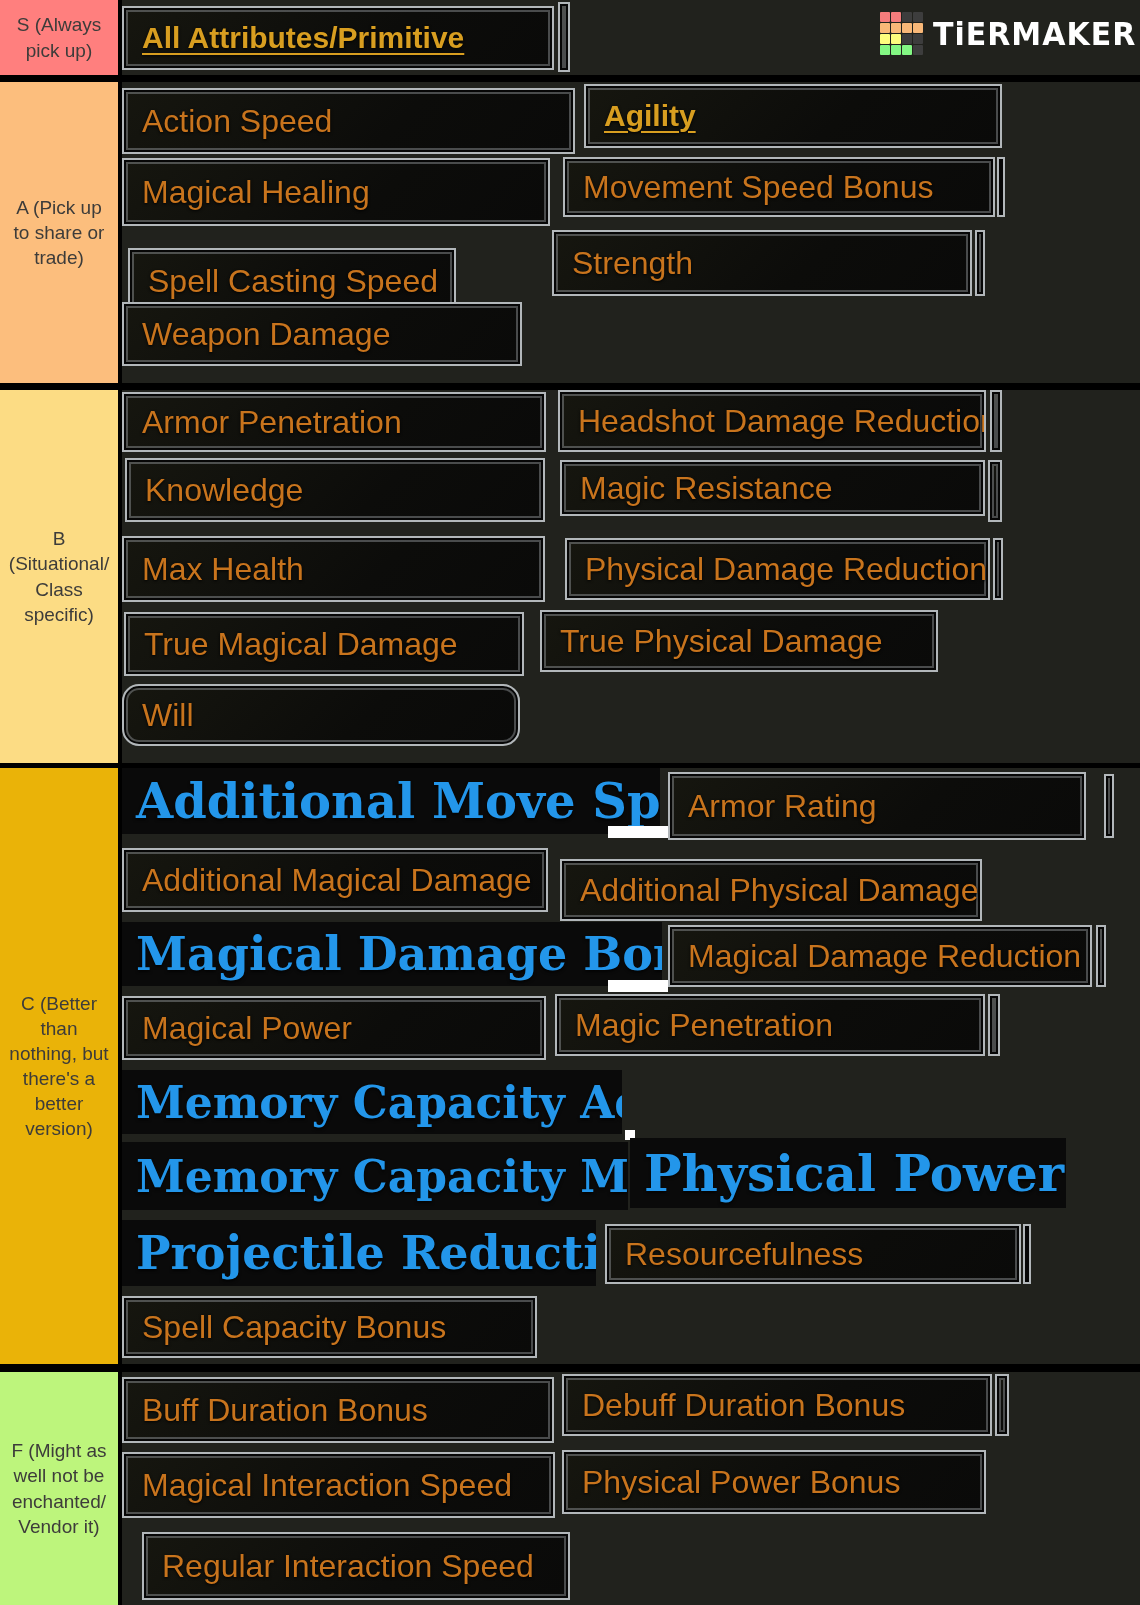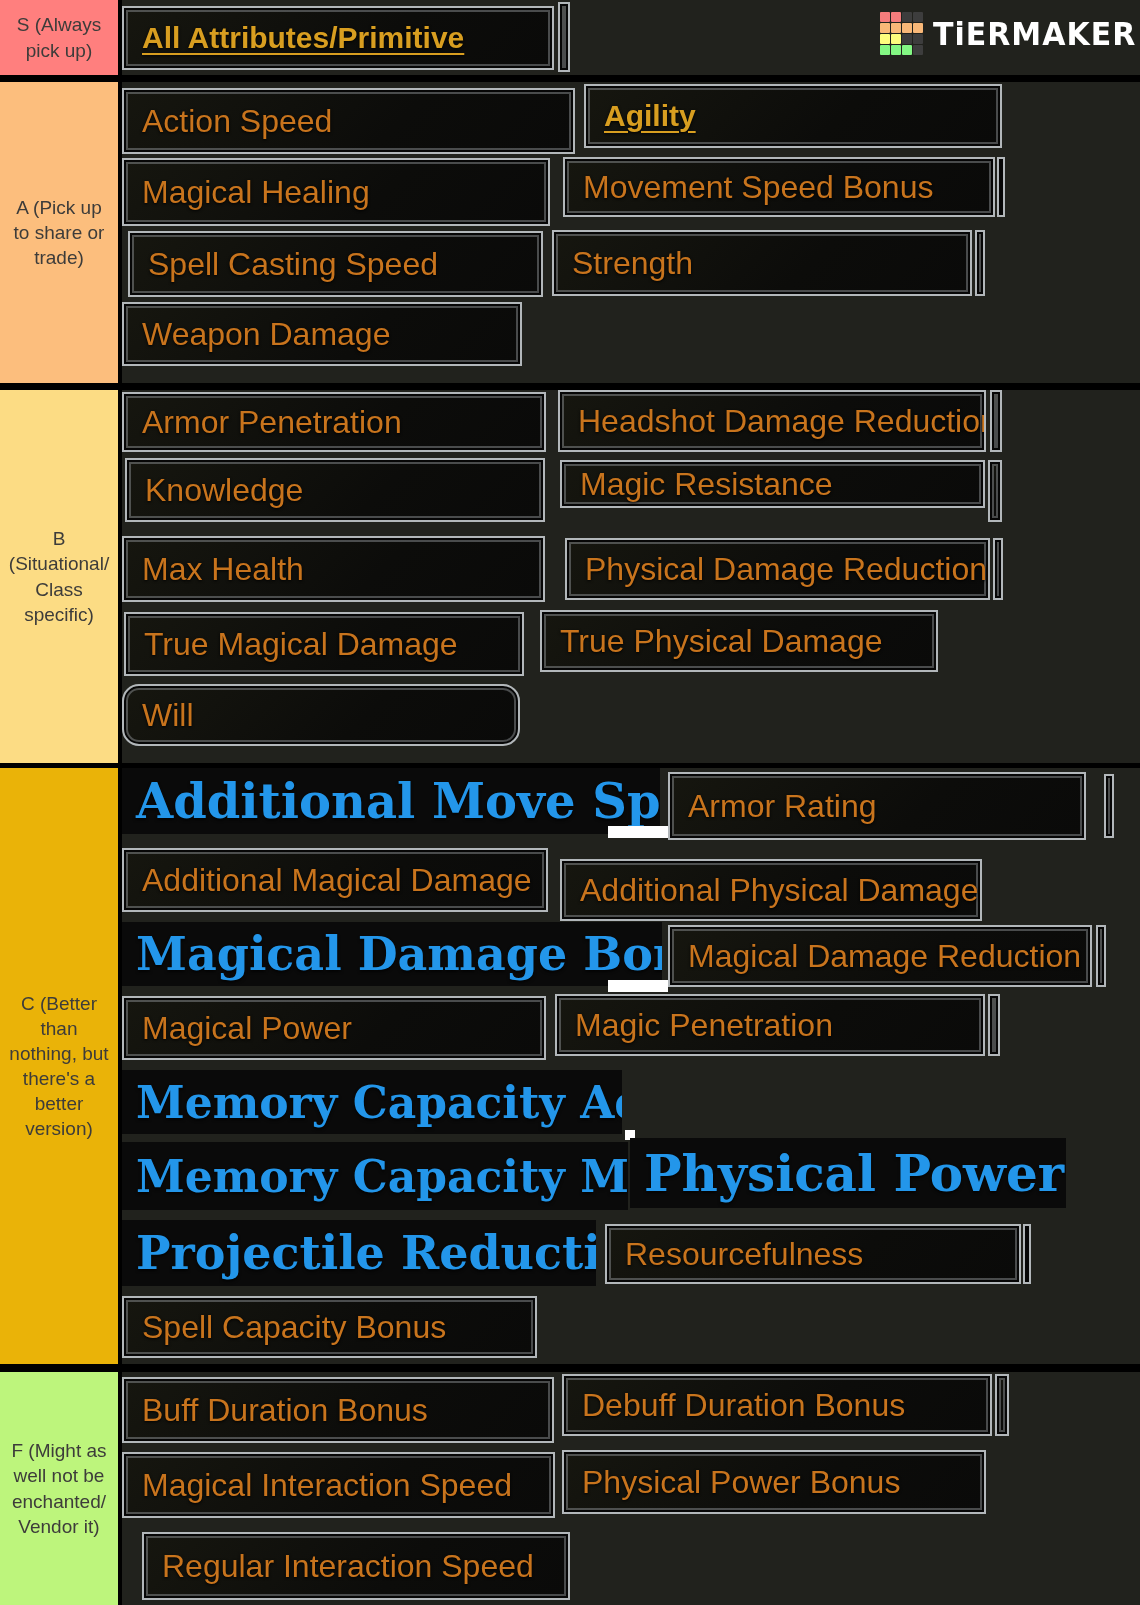--- a/index.html
+++ b/index.html
@@ -81,38 +81,38 @@
       <div class="tile sliver" style="left: 1023px; top: 456px; width: 8px; height: 60px;"></div>
       <div class="tile orange" style="left: 122px; top: 528px; width: 415px; height: 62px;">Spell Capacity Bonus</div>
     </div>
     <div class="row" style="top: 390px; height: 373px;">
       <div class="content"></div>
       <div class="label" style="background: rgb(252, 220, 132);">B (Situational/ Class specific)</div>
       <div class="tile orange" style="left: 122px; top: 2px; width: 424px; height: 60px;">Armor Penetration</div>
       <div class="tile orange" style="left: 558px; top: 0px; width: 428px; height: 62px;">Headshot Damage Reduction</div>
       <div class="tile sliver" style="left: 990px; top: 0px; width: 12px; height: 62px;"></div>
       <div class="tile orange" style="left: 125px; top: 68px; width: 420px; height: 64px;">Knowledge</div>
-      <div class="tile orange" style="left: 560px; top: 70px; width: 425px; height: 48px;">Magic Resistance</div>
+      <div class="tile orange" style="left: 560px; top: 70px; width: 425px; height: 56px;">Magic Resistance</div>
       <div class="tile sliver" style="left: 988px; top: 70px; width: 14px; height: 62px;"></div>
       <div class="tile orange" style="left: 122px; top: 146px; width: 423px; height: 66px;">Max Health</div>
       <div class="tile orange" style="left: 565px; top: 148px; width: 425px; height: 62px;">Physical Damage Reduction</div>
       <div class="tile sliver" style="left: 993px; top: 148px; width: 10px; height: 62px;"></div>
       <div class="tile orange" style="left: 124px; top: 222px; width: 400px; height: 64px;">True Magical Damage</div>
       <div class="tile orange" style="left: 540px; top: 220px; width: 398px; height: 62px;">True Physical Damage</div>
       <div class="tile orange" style="left: 122px; top: 294px; width: 398px; height: 62px; border-radius: 17px;">Will</div>
     </div>
     <div class="row" style="top: 82px; height: 301px;">
       <div class="content"></div>
       <div class="label" style="background: rgb(252, 190, 125);">A (Pick up to share or trade)</div>
       <div class="tile orange" style="left: 122px; top: 6px; width: 453px; height: 66px;">Action Speed</div>
       <div class="tile gold" style="left: 584px; top: 2px; width: 418px; height: 64px;">Agility</div>
       <div class="tile orange" style="left: 122px; top: 76px; width: 428px; height: 68px;">Magical Healing</div>
       <div class="tile orange" style="left: 563px; top: 75px; width: 432px; height: 60px;">Movement Speed Bonus</div>
       <div class="tile sliver" style="left: 997px; top: 75px; width: 8px; height: 60px;"></div>
-      <div class="tile orange" style="left: 128px; top: 149px; width: 415px; height: 66px;">Spell Casting Speed</div>
+      <div class="tile orange" style="left: 128px; top: 166px; width: 328px; height: 66px;">Spell Casting Speed</div>
       <div class="tile orange" style="left: 552px; top: 148px; width: 420px; height: 66px;">Strength</div>
       <div class="tile sliver" style="left: 975px; top: 148px; width: 10px; height: 66px;"></div>
       <div class="tile orange" style="left: 122px; top: 220px; width: 400px; height: 64px;">Weapon Damage</div>
     </div>
     <div class="row" style="top: 0px; height: 75px;">
       <div class="content"></div>
       <div class="label" style="background: rgb(255, 127, 126);">S (Always pick up)</div>
       <div class="tile gold" style="left: 122px; top: 6px; width: 432px; height: 64px;">All Attributes/Primitive</div>
       <div class="tile sliver" style="left: 558px; top: 2px; width: 12px; height: 70px;"></div>
     </div>

